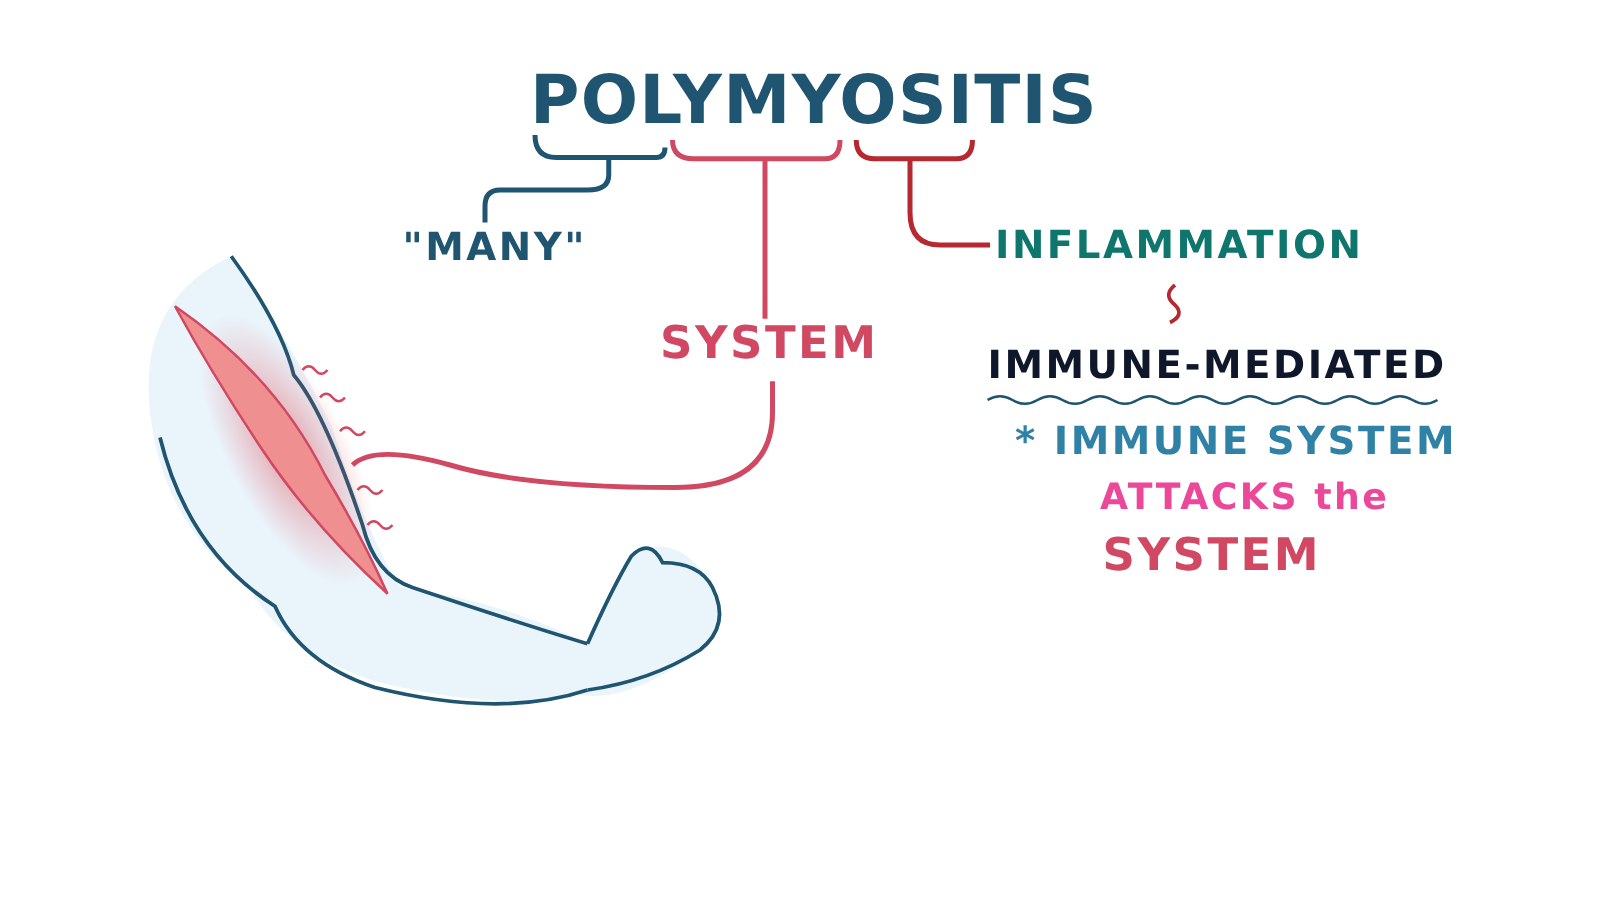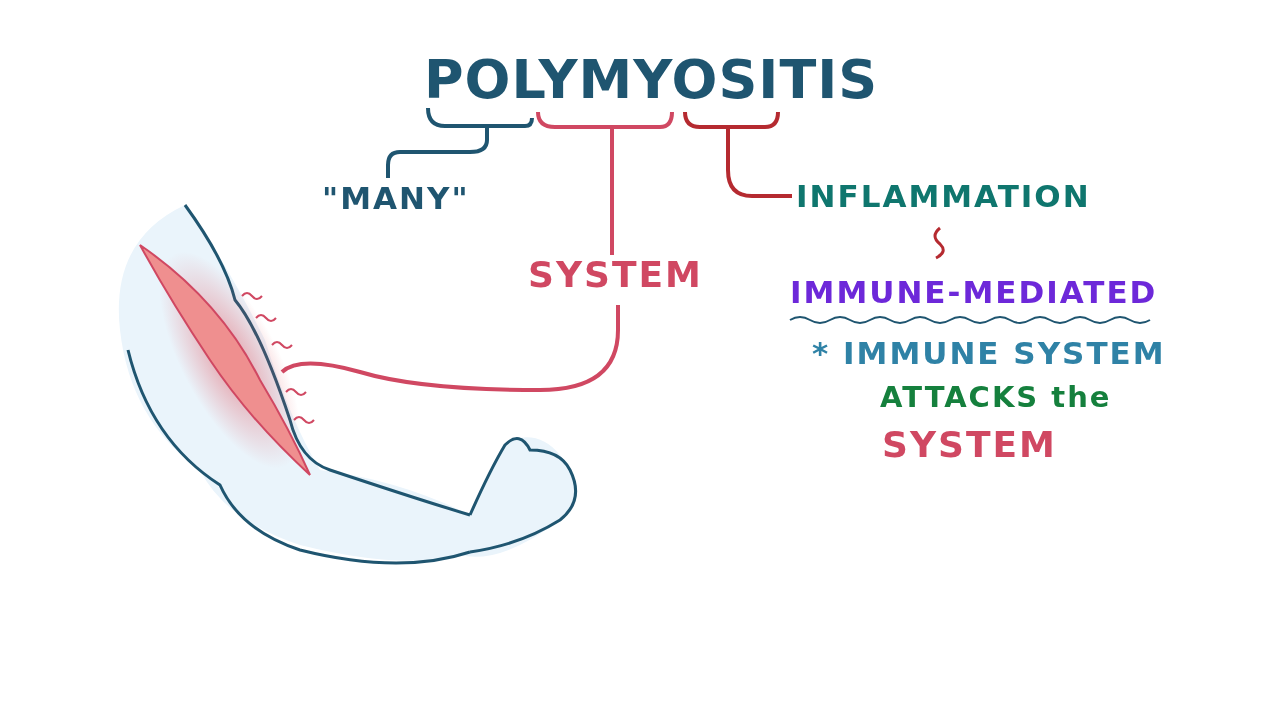--- a/index.html
+++ b/index.html
@@ -53,16 +53,16 @@
   <path d="M685 112 Q685 127 700 127 L765 127 Q778 127 778 112" fill="none" stroke="#b52a30" stroke-width="4"></path>
   <path d="M728 127 L728 170 Q728 196 752 196 L792 196" fill="none" stroke="#b52a30" stroke-width="4"></path>
   <path d="M940 228 q-10 8 0 16 q8 8 -4 14" fill="none" stroke="#b52a30" stroke-width="3"></path>
   <path d="M790 320 q10 -6 20 0 t20 0 t20 0 t20 0 t20 0 t20 0 t20 0 t20 0 t20 0 t20 0 t20 0 t20 0 t20 0 t20 0 t20 0 t20 0 t20 0 t20 0" fill="none" stroke="#1f5570" stroke-width="2"></path>
 </svg>
 
 <div class="txt title" style="color:#1f5570">POLYMYOSITIS</div>
 <div class="txt many" style="color:#1f5570">"MANY"</div>
 <div class="txt muscle" style="color:#d04862">SYSTEM</div>
 <div class="txt inflam" style="color:#0f766e">INFLAMMATION</div>
-<div class="txt immune" style="color:#6d28d9">IMMUNE-MEDIATED</div>
+<div class="txt immune" style="color:#0f172a">IMMUNE-MEDIATED</div>
 <div class="txt l1" style="color:#2f82a6">* IMMUNE SYSTEM</div>
-<div class="txt l2" style="color:#15803d">ATTACKS the</div>
+<div class="txt l2" style="color:#ec4899">ATTACKS the</div>
 <div class="txt l3" style="color:#d04862">SYSTEM</div>
 
 </body></html>

